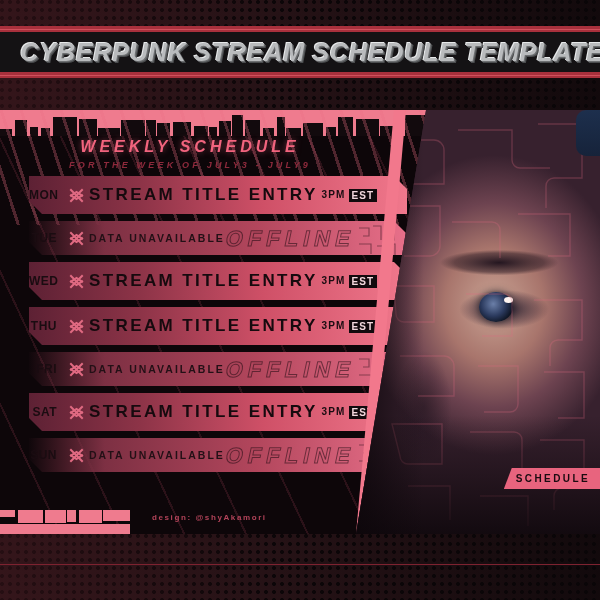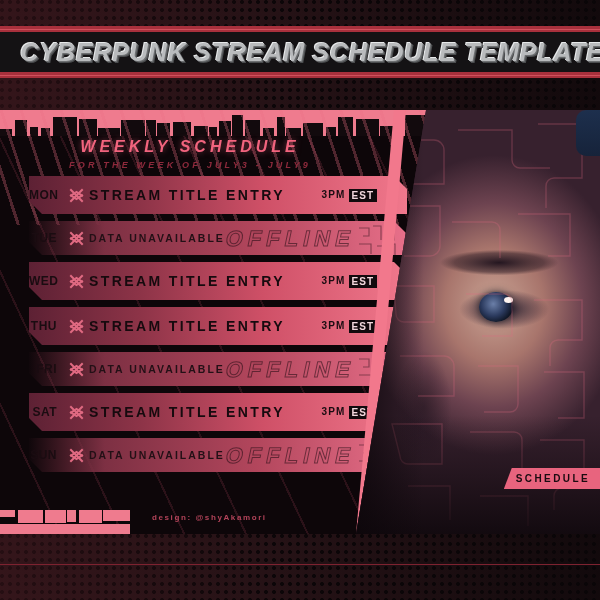--- a/index.html
+++ b/index.html
@@ -107,21 +107,21 @@
   .row .day {
     width:34px; text-align:right; padding-right:6px;
     font-size:12px; font-weight:bold; letter-spacing:.5px;
     color:#1a0c11;
     flex:none;
   }
   .row .xicon { width:26px; flex:none; display:flex; justify-content:center; align-items:center; }
   .row .xicon svg { display:block; }
   .row .title {
     flex:1;
-    font-size:14px; font-weight:bold; letter-spacing:2.4px;
+    font-size:17px; font-weight:bold; letter-spacing:2.4px;
     color:#160a0e;
     white-space:nowrap;
   }
   .row.offline .title {
     font-size:10.5px; letter-spacing:2px; color:#231016;
   }
   .row .time { flex:none; display:flex; margin-right:30px; }
   .row .time .hr {
     font-size:10px; font-weight:bold; letter-spacing:1.2px; color:#1a0c11; margin-right:3px;
   }

